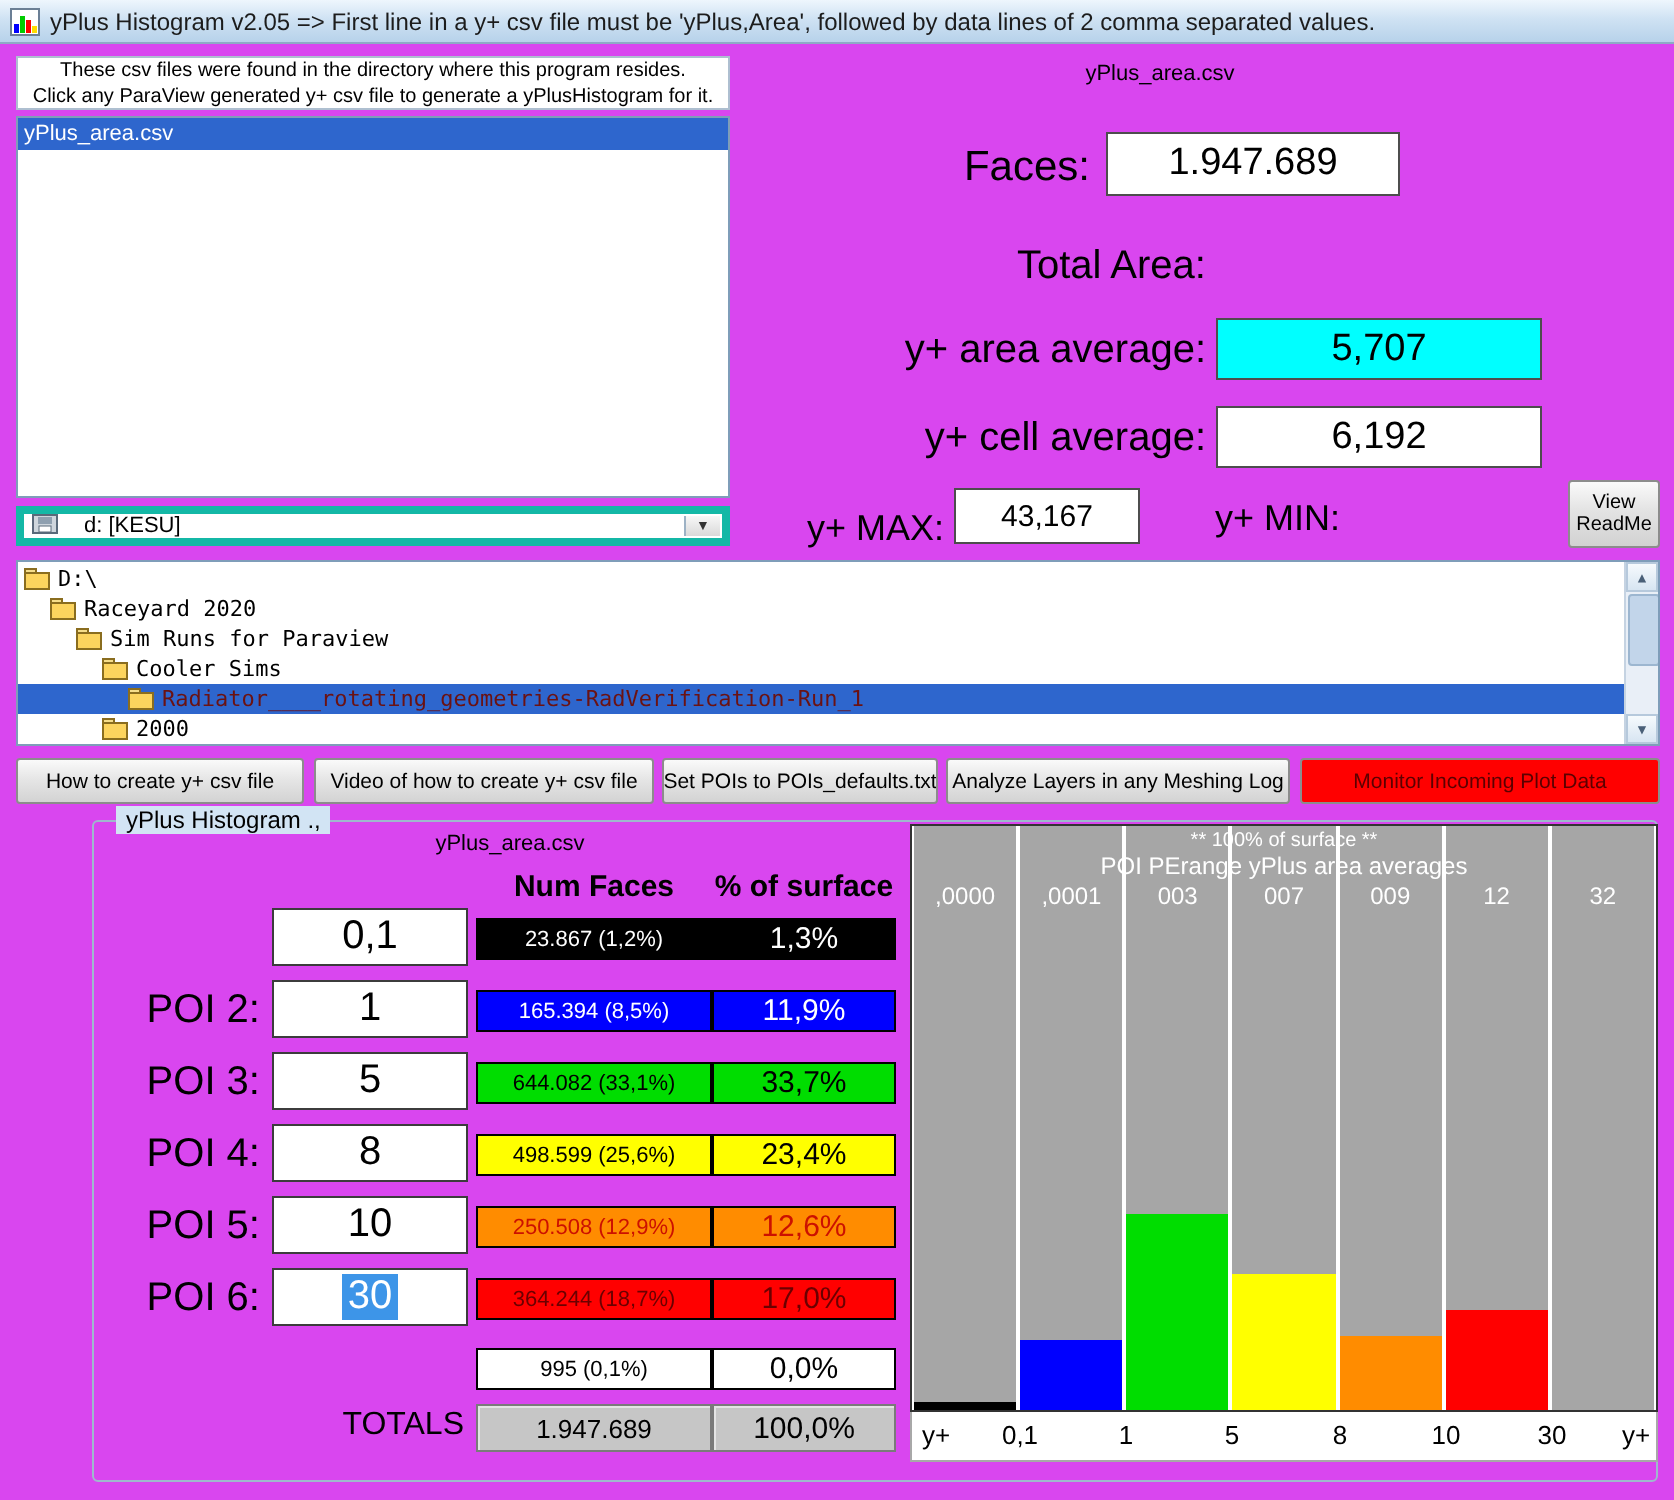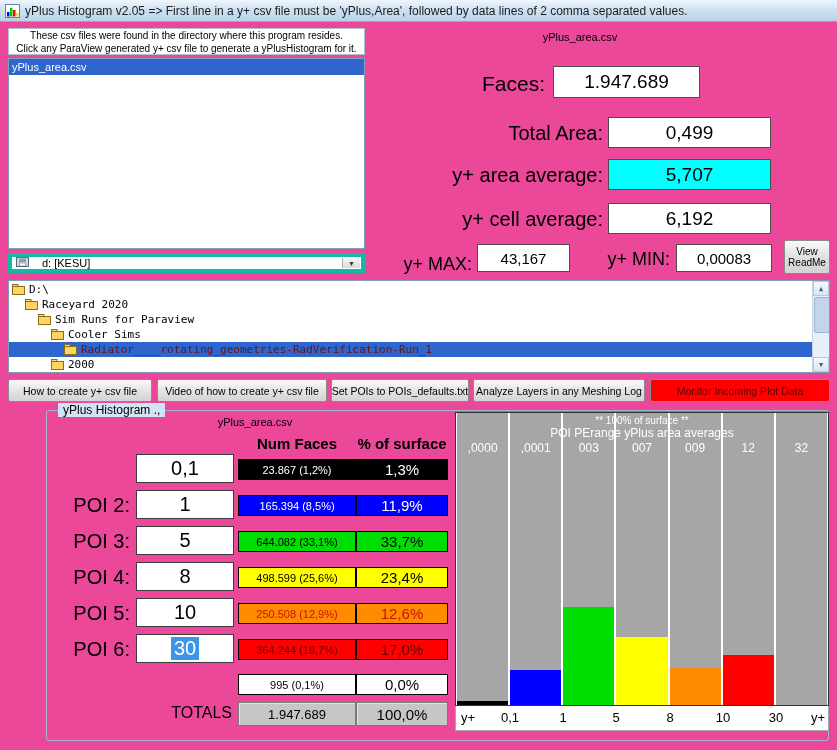--- a/index.html
+++ b/index.html
@@ -1,16 +1,16 @@
 <!DOCTYPE html>
 <html><head>
 <meta charset="utf-8">
 <style>
   html,body{margin:0;padding:0;background:#9eb6cc;}
-  #app{position:relative;width:837px;height:750px;background:#ec4899;overflow:hidden;
+  #app{position:relative;width:837px;height:750px;background:#d946ef;overflow:hidden;
        font-family:"Liberation Sans",sans-serif;color:#000;}
   
   .titlebar{position:absolute;left:0;top:0;width:837px;height:22px;box-sizing:border-box;
     background:linear-gradient(#eef6fd,#cfe2f3 45%,#b7d2ea);border-bottom:1px solid #8fa9c6;
     display:flex;align-items:center;gap:5px;padding-left:5px;font-size:12px;color:#1c1c1c;}
   .appicon{display:flex;align-items:center;}
   
   .infobox{position:absolute;left:8px;top:28px;width:357px;height:27px;background:#fff;
     border:1px solid #aebfd0;font-size:10px;text-align:center;line-height:13px;box-sizing:border-box;}
   .listbox{position:absolute;left:8px;top:58px;width:357px;height:191px;background:#fff;
@@ -141,29 +141,27 @@
         </svg>
     </span>
     <span>d:  [KESU]</span>
     <span class="arrowbtn">▼</span>
   </div>
 
   <div id="sum-filename">yPlus_area.csv</div>
   <div class="lbl" id="lbl-faces">Faces:</div>
   <div class="valbox" id="box-faces">1.947.689</div>
   <div class="lbl" id="lbl-area">Total Area:</div>
-  <div class="valbox" id="box-area">0,499</div>
   <div class="lbl" id="lbl-aavg">y+ area average:</div>
   <div class="valbox" id="box-aavg" style="background: rgb(0, 255, 255);">5,707</div>
   <div class="lbl" id="lbl-cavg">y+ cell average:</div>
   <div class="valbox" id="box-cavg">6,192</div>
   <div class="lbl" id="lbl-max">y+ MAX:</div>
   <div class="valbox" id="box-max">43,167</div>
   <div class="lbl" id="lbl-min">y+ MIN:</div>
-  <div class="valbox" id="box-min">0,00083</div>
   <div id="btn-readme">
     <div>View</div>
     <div>ReadMe</div>
   </div>
 
   <div class="tree">
     <div id="tree-rows">
         <div class="tree-row" style="padding-left: 3px;"><svg class="fico" width="13" height="11" viewBox="0 0 13 11">
             <rect x="0.5" y="0.5" width="5.5" height="4" fill="#f5dd8a" stroke="#8a6d1f"></rect>
             <rect x="0.5" y="2.5" width="12" height="8" fill="#fcd45e" stroke="#8a6d1f"></rect>

